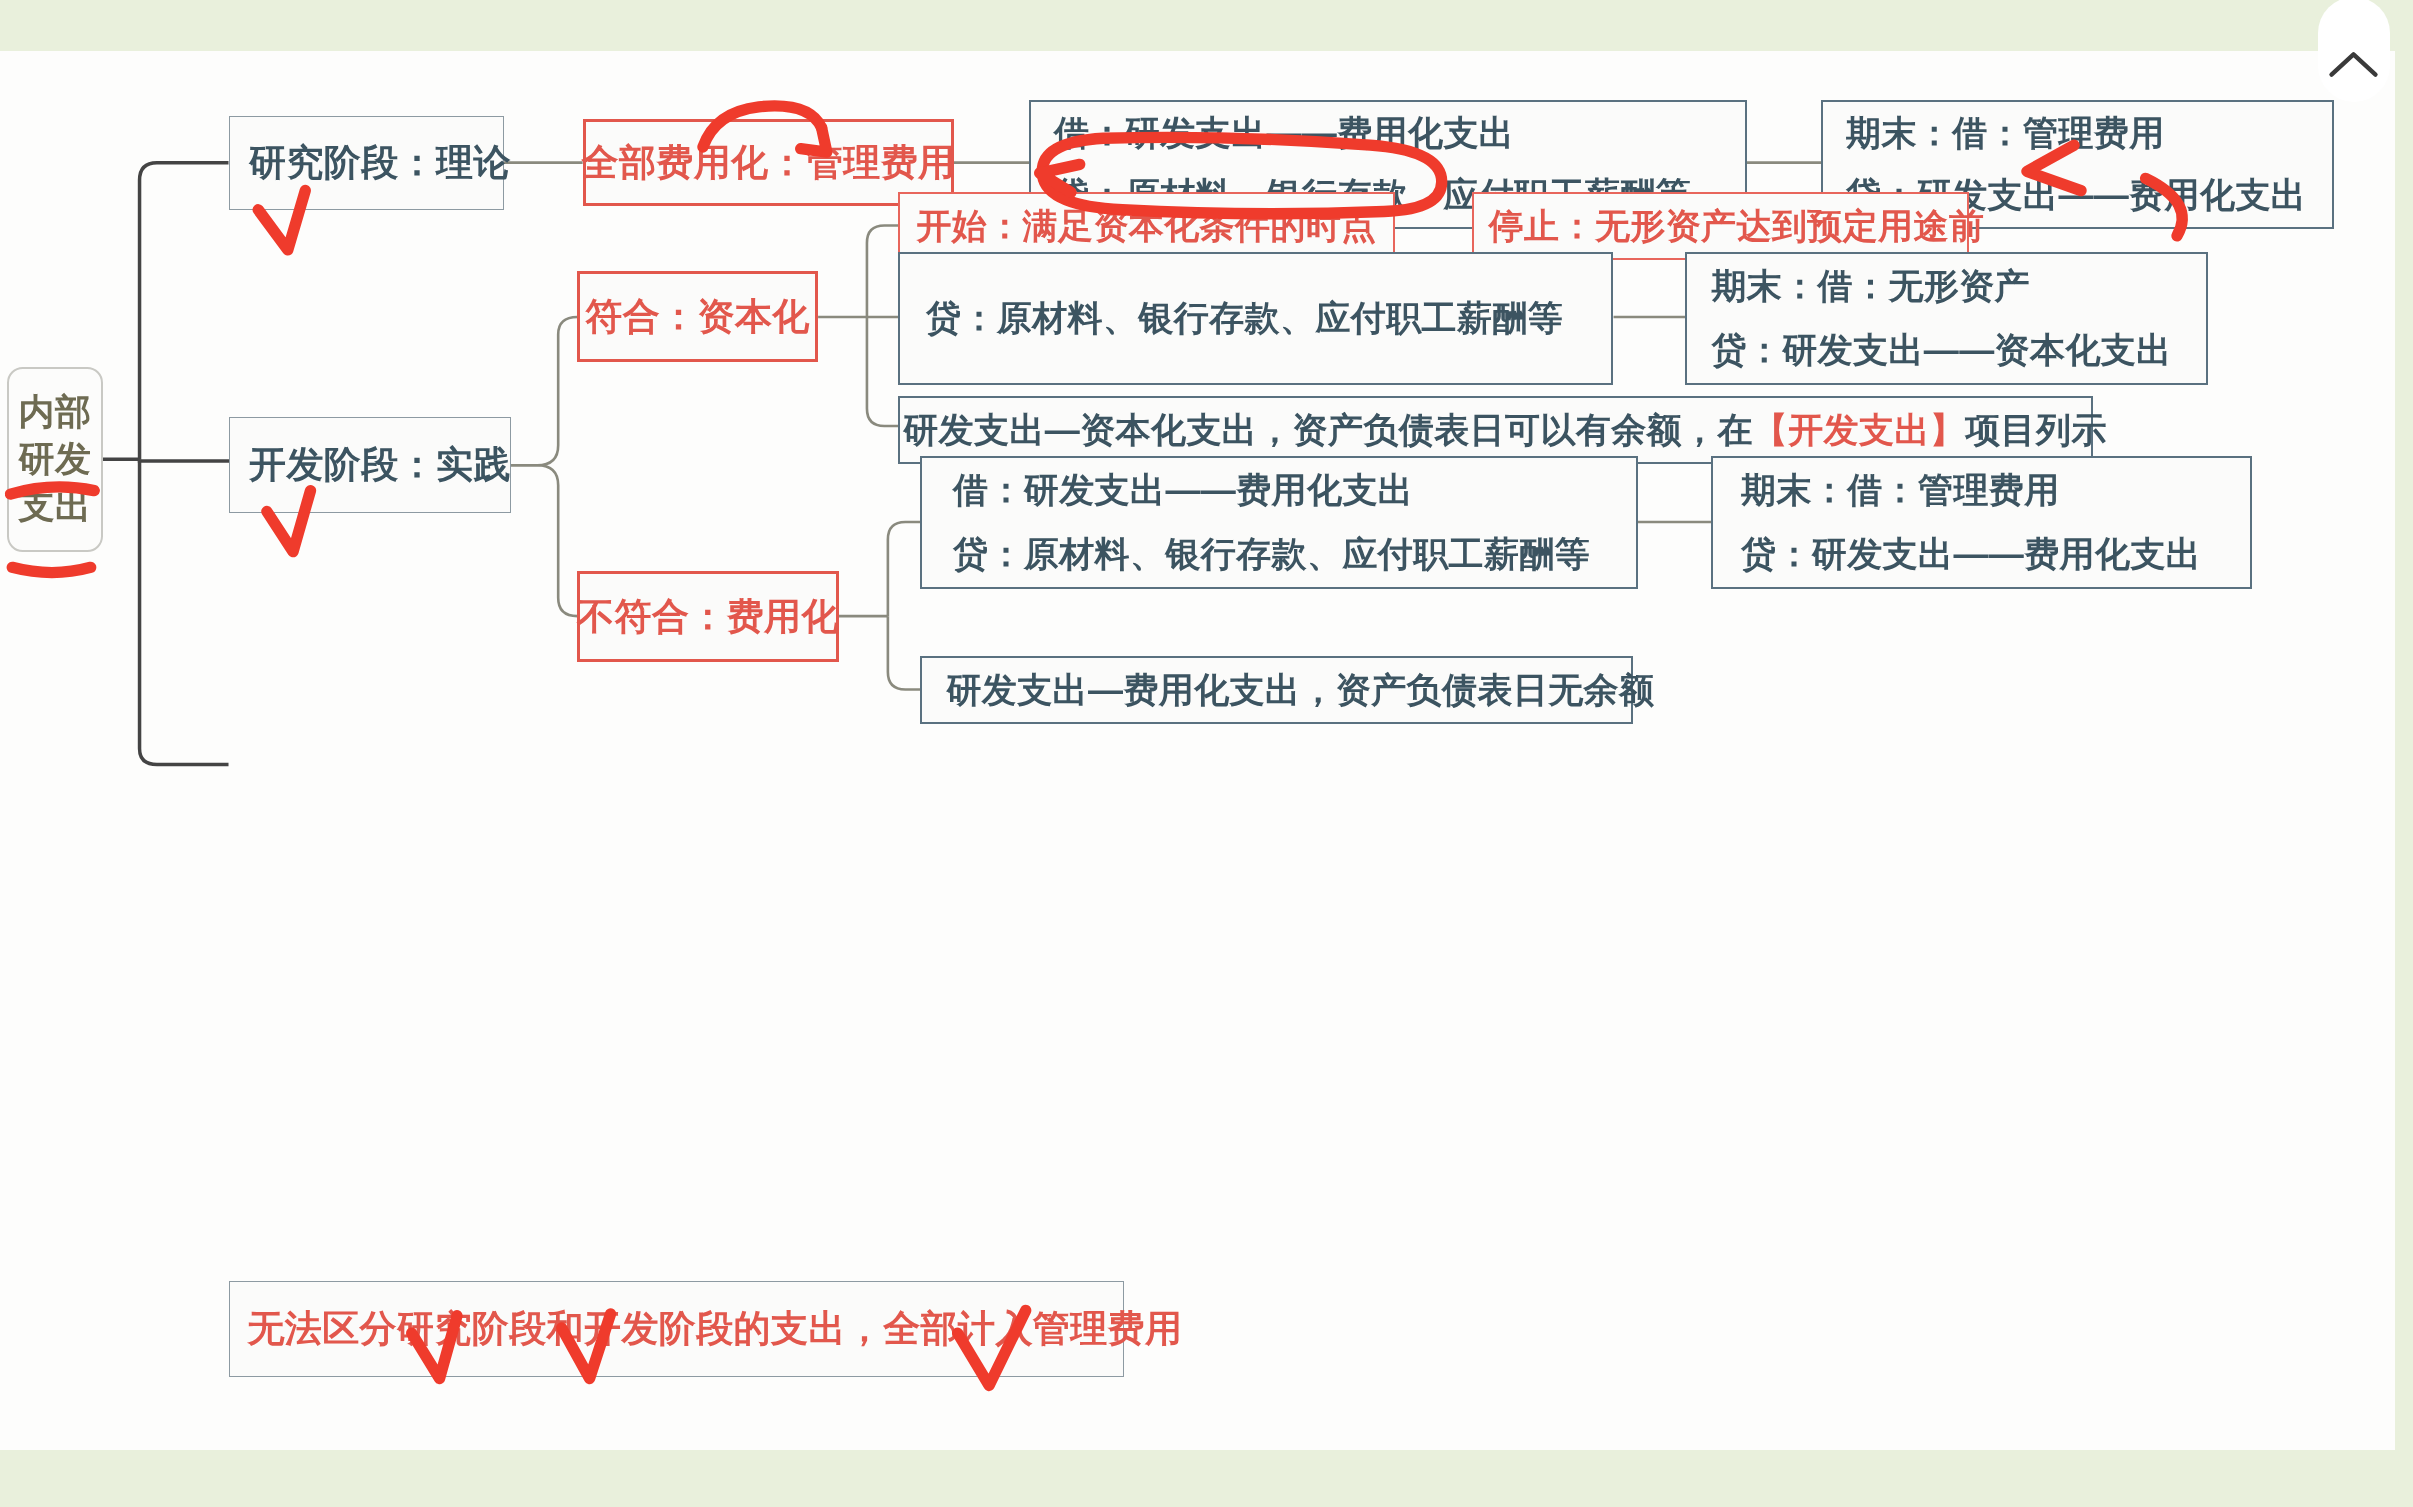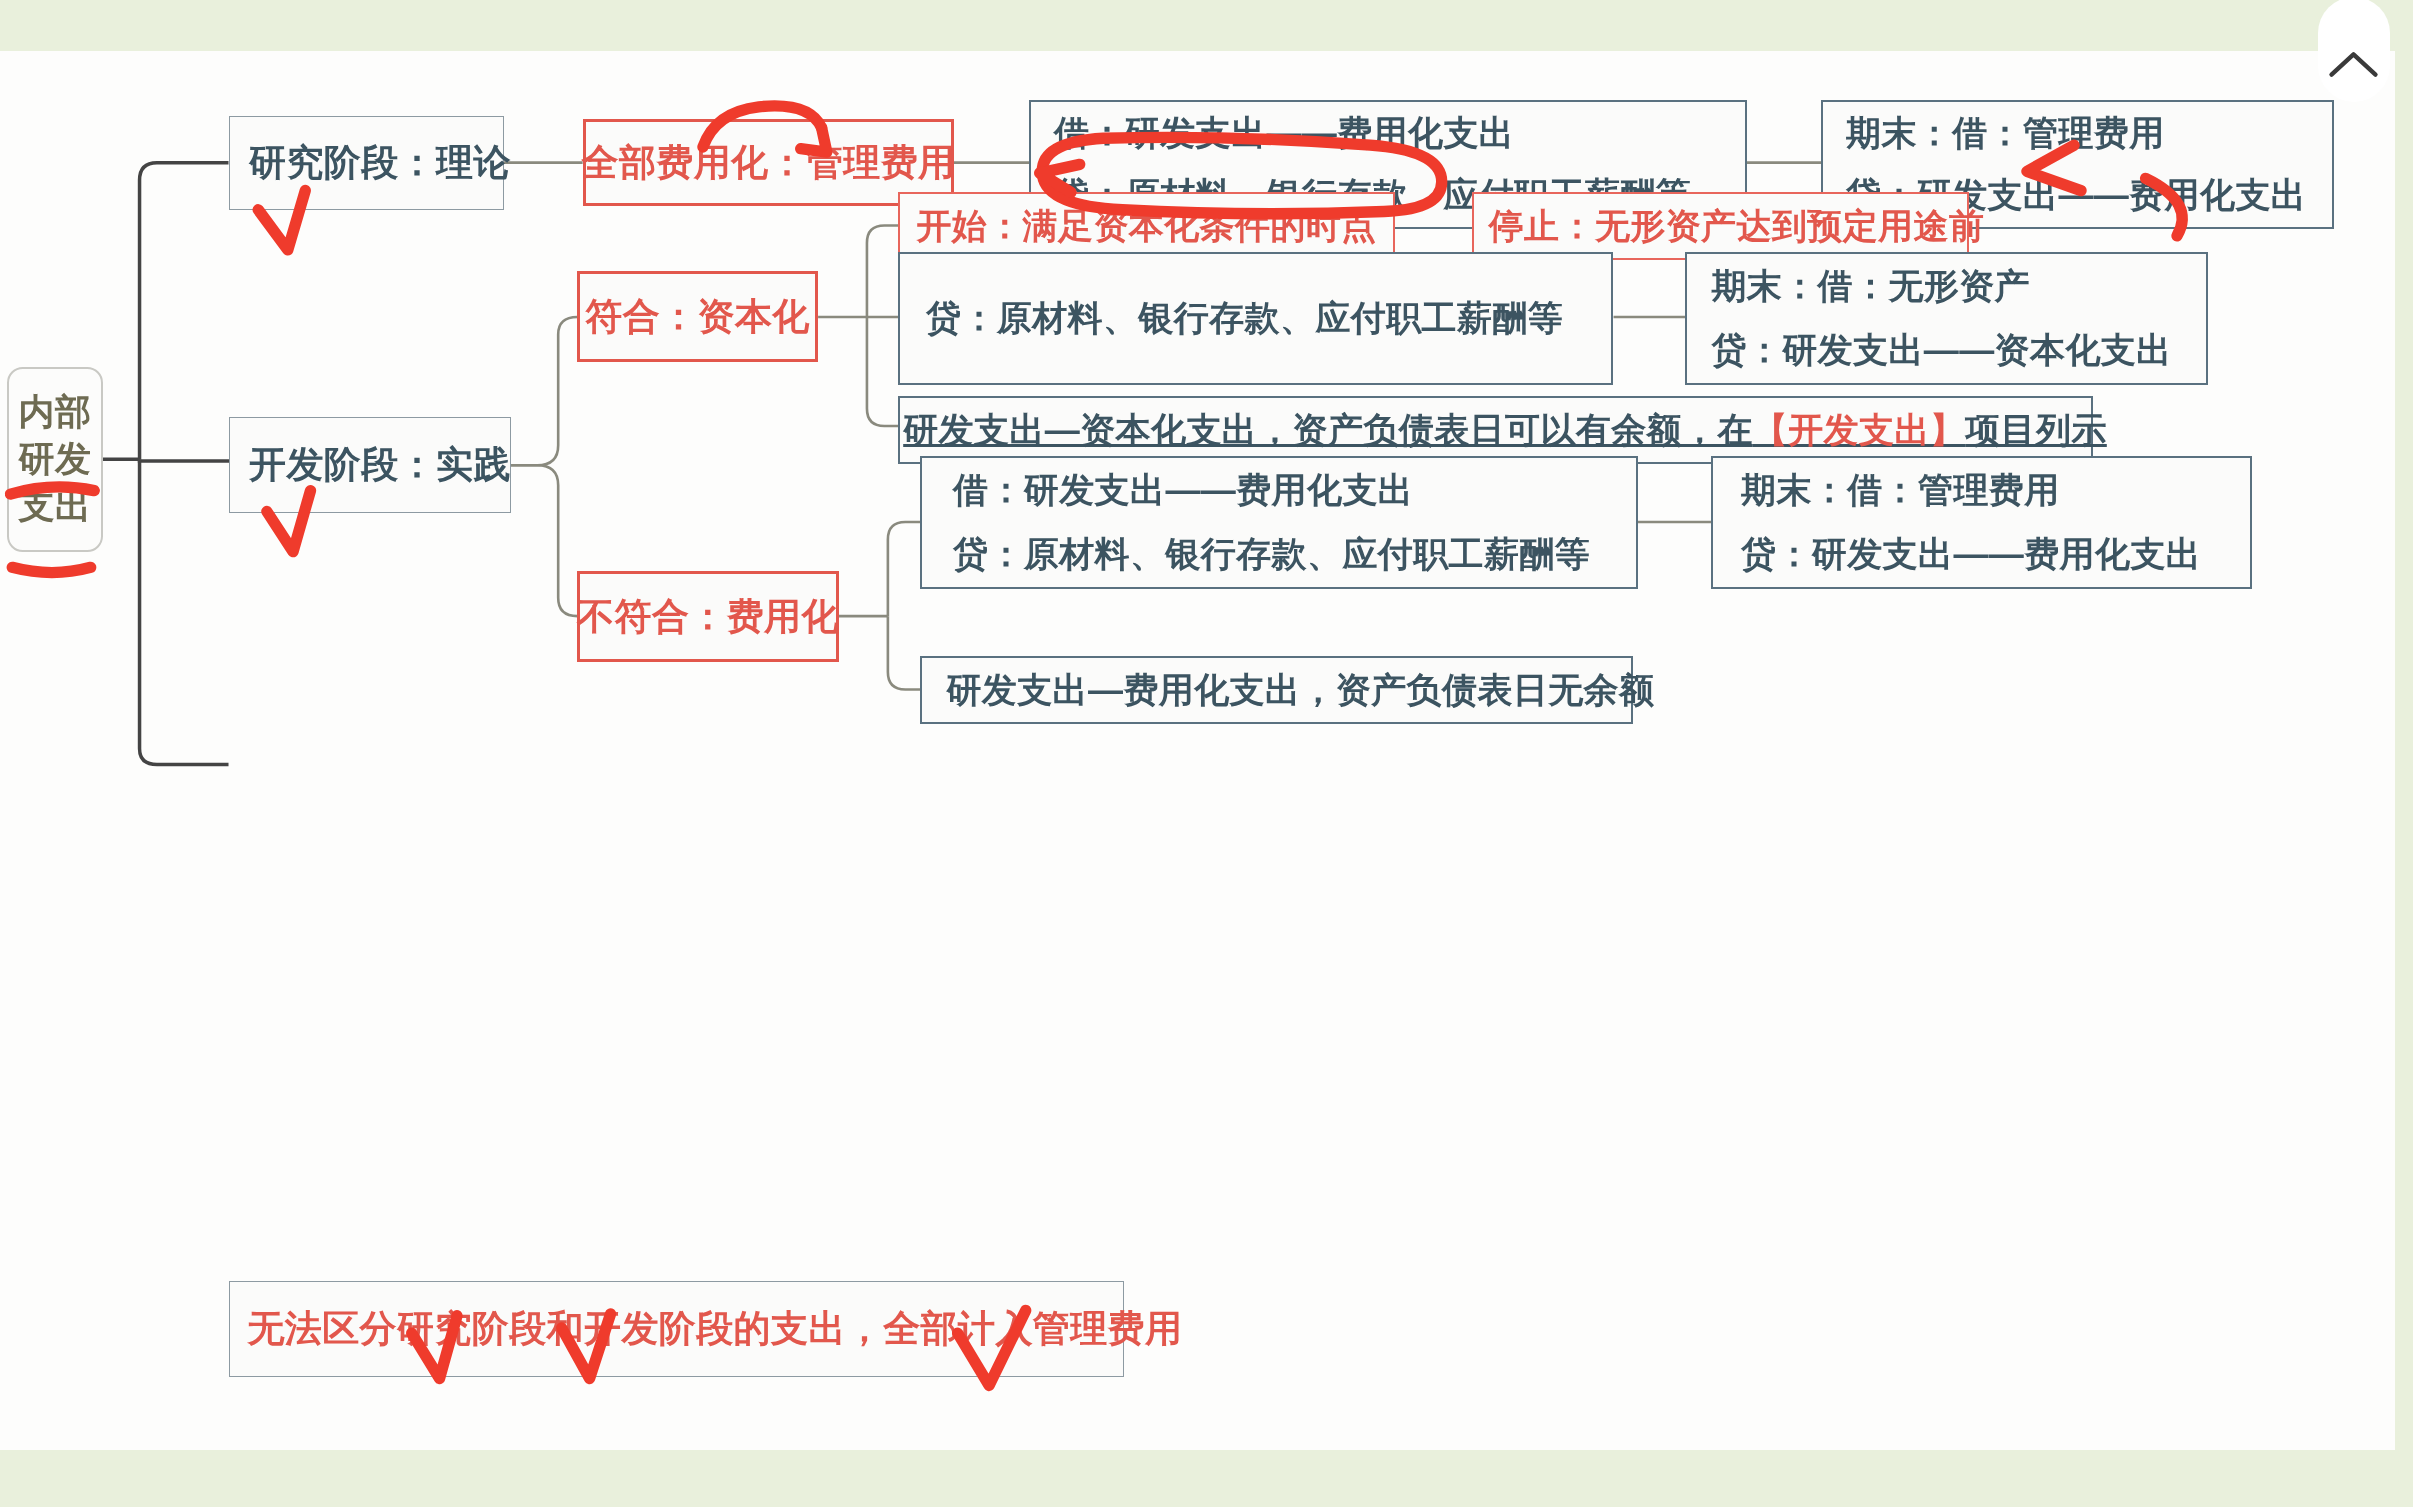--- a/index.html
+++ b/index.html
@@ -202,21 +202,21 @@
 
       <div class="node slate t40" style="left:898px; top:201px; width:715px; height:133px; padding-left:26px; gap:17.4px;">
         <span class="line">贷：原材料、银行存款、应付职工薪酬等</span>
       </div>
 
       <div class="node slate t40" style="left:1685px; top:201px; width:523px; height:133px; padding-left:24.4px; gap:17.4px;">
         <span class="line">期末：借：无形资产</span>
         <span class="line">贷：研发支出——资本化支出</span>
       </div>
 
-      <div class="node slate t40" style="left:898px; top:345px; width:1195px; height:68px; padding-left:19px; flex-direction:row; align-items:center;text-decoration:underline;">
+      <div class="node slate t40" style="left:898px; top:345px; width:1195px; height:68px; padding-left:19px; flex-direction:row; align-items:center;">
         <span>研发支出—资本化支出，资产负债表日可以有余额，在</span>
         <span class="hl-red">【开发支出】</span>
         <span>项目列示</span>
       </div>
 
       <div class="node red t42" style="left:577px; top:520px; width:262px; height:91px;">
         <span>不符合：费用化</span>
       </div>
 
       <div class="node slate t40" style="left:920px; top:405px; width:718px; height:133px; padding-left:31px; gap:17.4px;">

